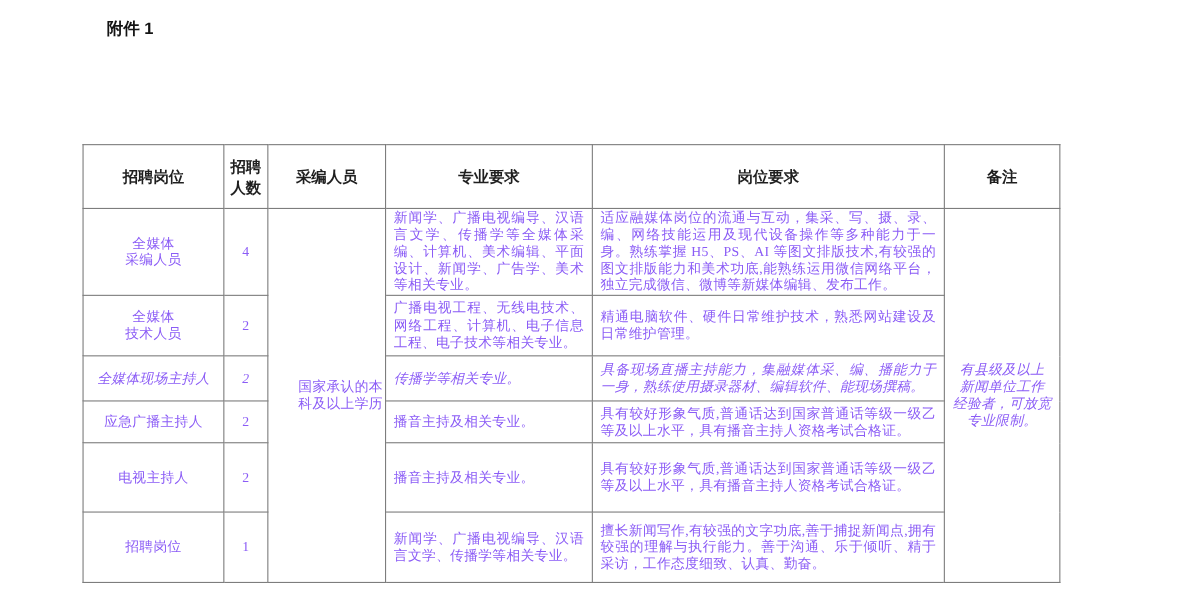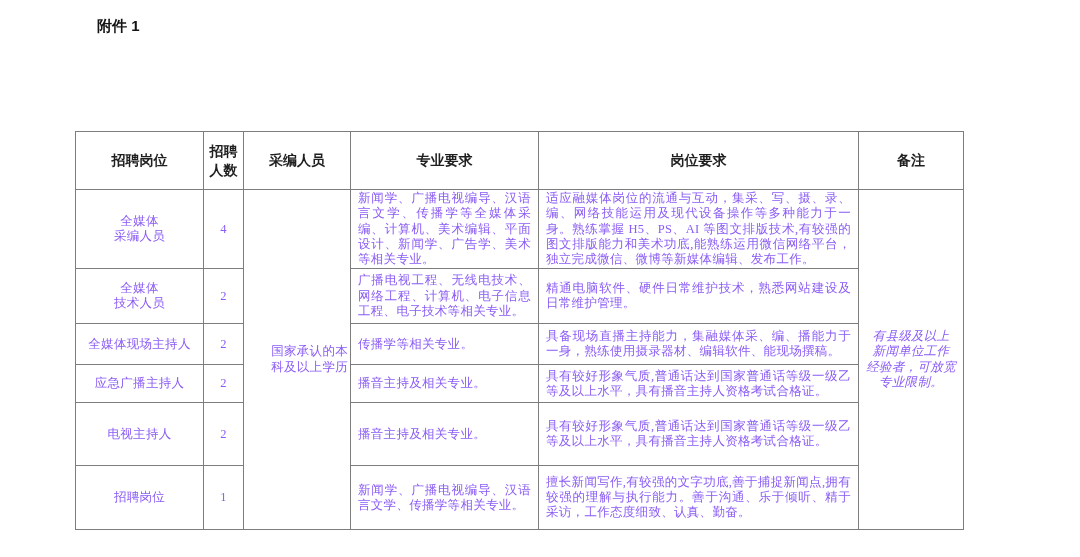--- a/index.html
+++ b/index.html
@@ -42,21 +42,21 @@
     font-size:12.5px; color:#8b5cf6;
     line-height:1.22;
     letter-spacing:0.3px;
   }
   td.c { text-align:center; vertical-align:middle; padding:2px; }
   td.l { text-align:justify; vertical-align:middle; padding:1px 7px; }
   .pre { white-space:pre-line; }
   tr.hdr { height:58px; }
   tr.r1 { height:79px; }
   tr.r2 { height:55px; }
-  tr.r3 { height:41px; }
+  tr.r3 { height:41px;font-style:italic; }
   tr.r4 { height:38px; }
   tr.r5 { height:63px; }
   tr.r6 { height:64px; }
   td.edu  { line-height:1.6;text-align:right; }
   td.note { line-height:1.75;font-style:italic; }
 </style>
 </head>
 <body>
 
 <div class="page">

